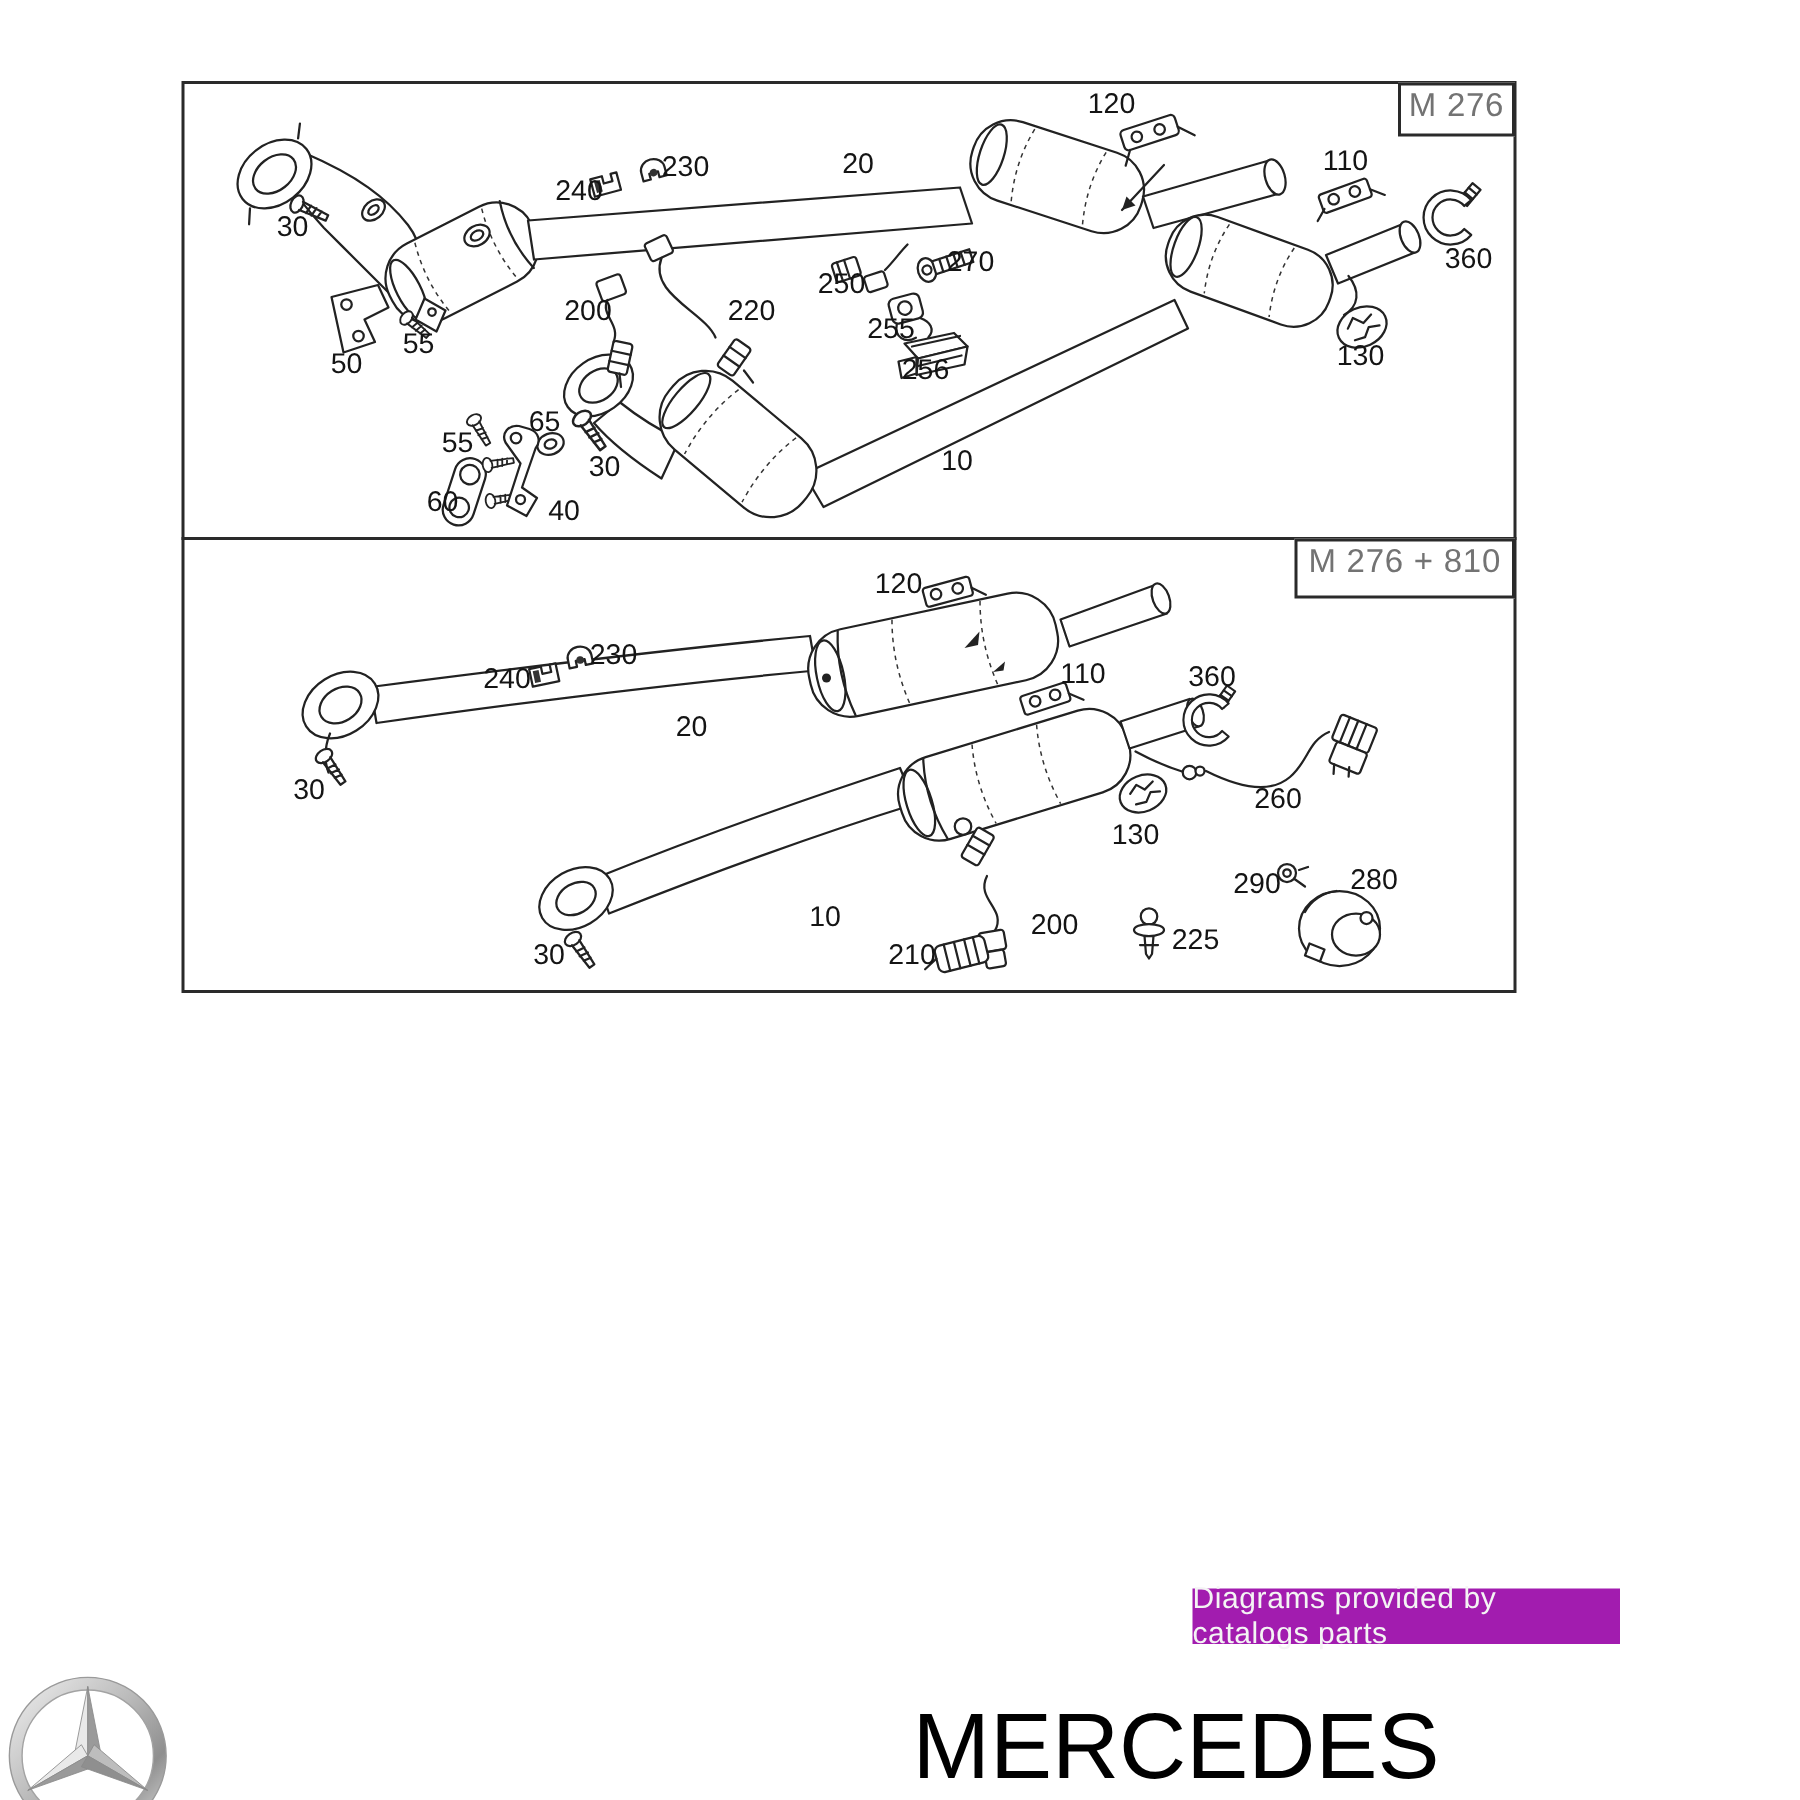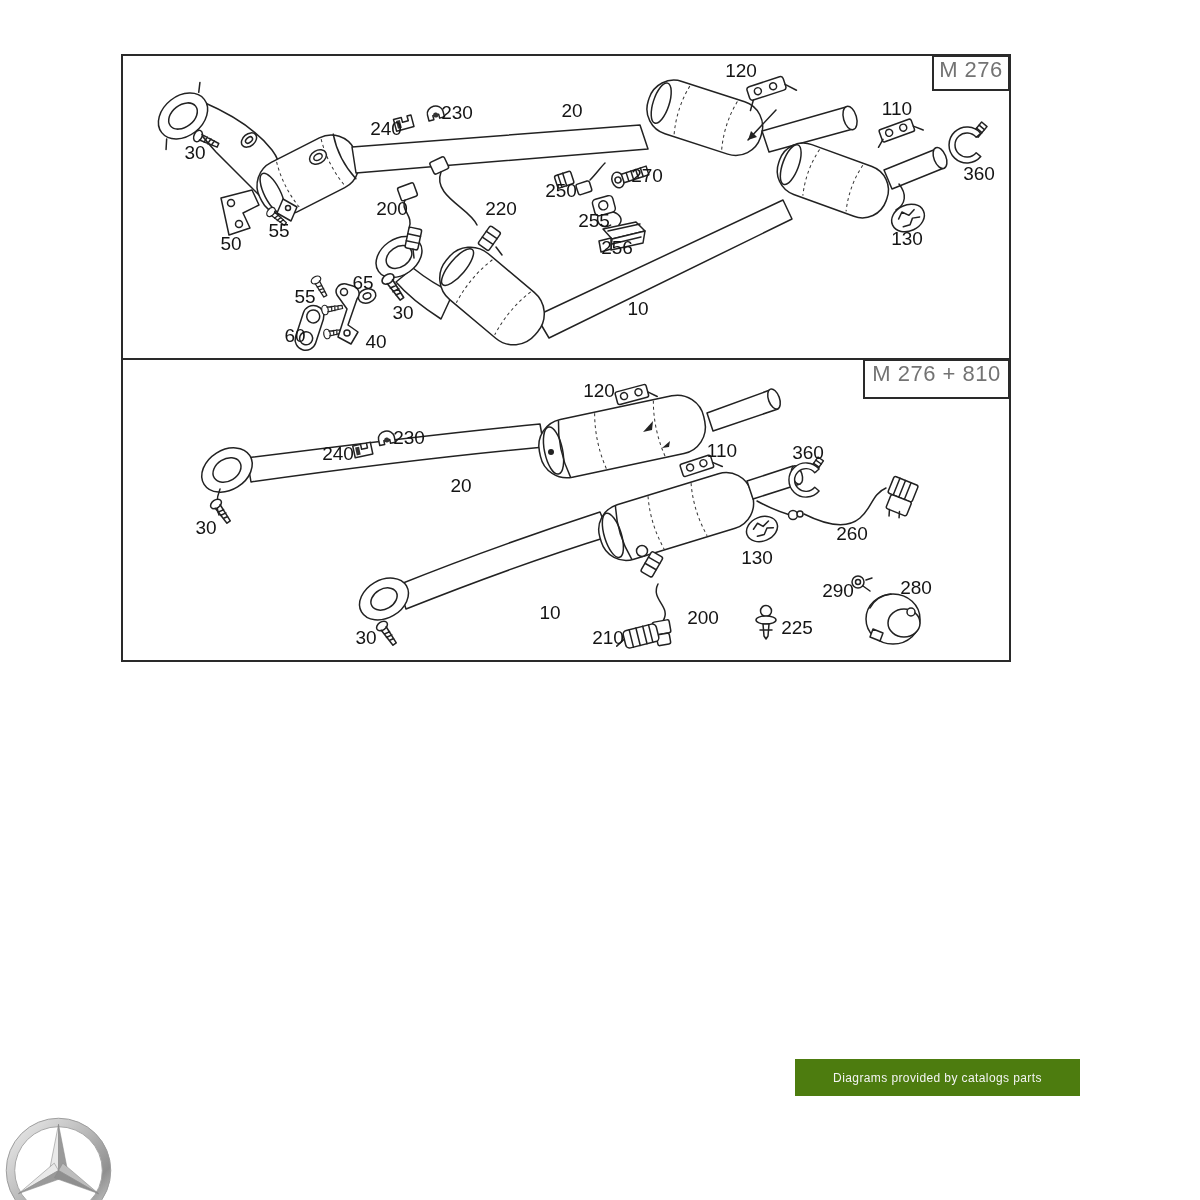--- a/index.html
+++ b/index.html
@@ -8,23 +8,23 @@
   .panel-svg{position:absolute;}
   .ln{fill:none;stroke:#222;stroke-width:1.5;stroke-linecap:round;stroke-linejoin:round;}
   .fw{fill:#fff;stroke:#222;stroke-width:1.5;stroke-linejoin:round;}
   .dsh{fill:none;stroke:#333;stroke-width:1;stroke-dasharray:3 3;}
   .brd{fill:none;stroke:#2a2a2a;stroke-width:2;}
   svg text.plbl{font-family:"Liberation Sans",sans-serif;font-size:19px;fill:#141414;
         text-anchor:middle;dominant-baseline:central;}
   .title-box{position:absolute;box-sizing:border-box;border:2px solid #2a2a2a;background:#fff;
         display:flex;justify-content:center;color:#737373;
         font-size:22px;letter-spacing:0.5px;}
-  .badge{position:absolute;left:795px;top:1031px;width:285px;height:37px;background:#4d7c0f;
+  .badge{position:absolute;left:795px;top:1031px;width:285px;height:37px;background:#a21caf;
         color:#f4f4f4;display:flex;align-items:center;justify-content:center;
-        font-size:12px;letter-spacing:0.4px;}
+        font-size:20px;letter-spacing:0.4px;}
   .footer-text{position:absolute;left:380px;right:12px;top:1103px;display:flex;gap:18px;
         justify-content:center;color:#000;font-size:62px;line-height:1.1;white-space:nowrap;}
   .logo-wrap{position:absolute;left:2px;top:1086px;width:113px;height:113px;}
 </style>
 </head>
 <body>
 
 <div class="page">
 
   <svg class="panel-svg" style="left:120px;top:25px" width="892" height="308" viewBox="120 25 892 308">
@@ -397,15 +397,16 @@
         <path d="M60,11 L69,57 L60,60 Z" fill="#9a9a9a"></path>
         <path d="M17.6,84.5 L55.5,52.2 L60,60 Z" fill="#e9e9e9"></path>
         <path d="M17.6,84.5 L64.5,67.8 L60,60 Z" fill="#9a9a9a"></path>
         <path d="M102.4,84.5 L64.5,52.2 L60,60 Z" fill="#bdbdbd"></path>
         <path d="M102.4,84.5 L55.5,67.8 L60,60 Z" fill="#8f8f8f"></path>
       </g>
     </svg>
   </div>
 
   <div class="footer-text">
+    <span>MERCEDES</span>
   </div>
 
 </div>
 
 </body></html>

